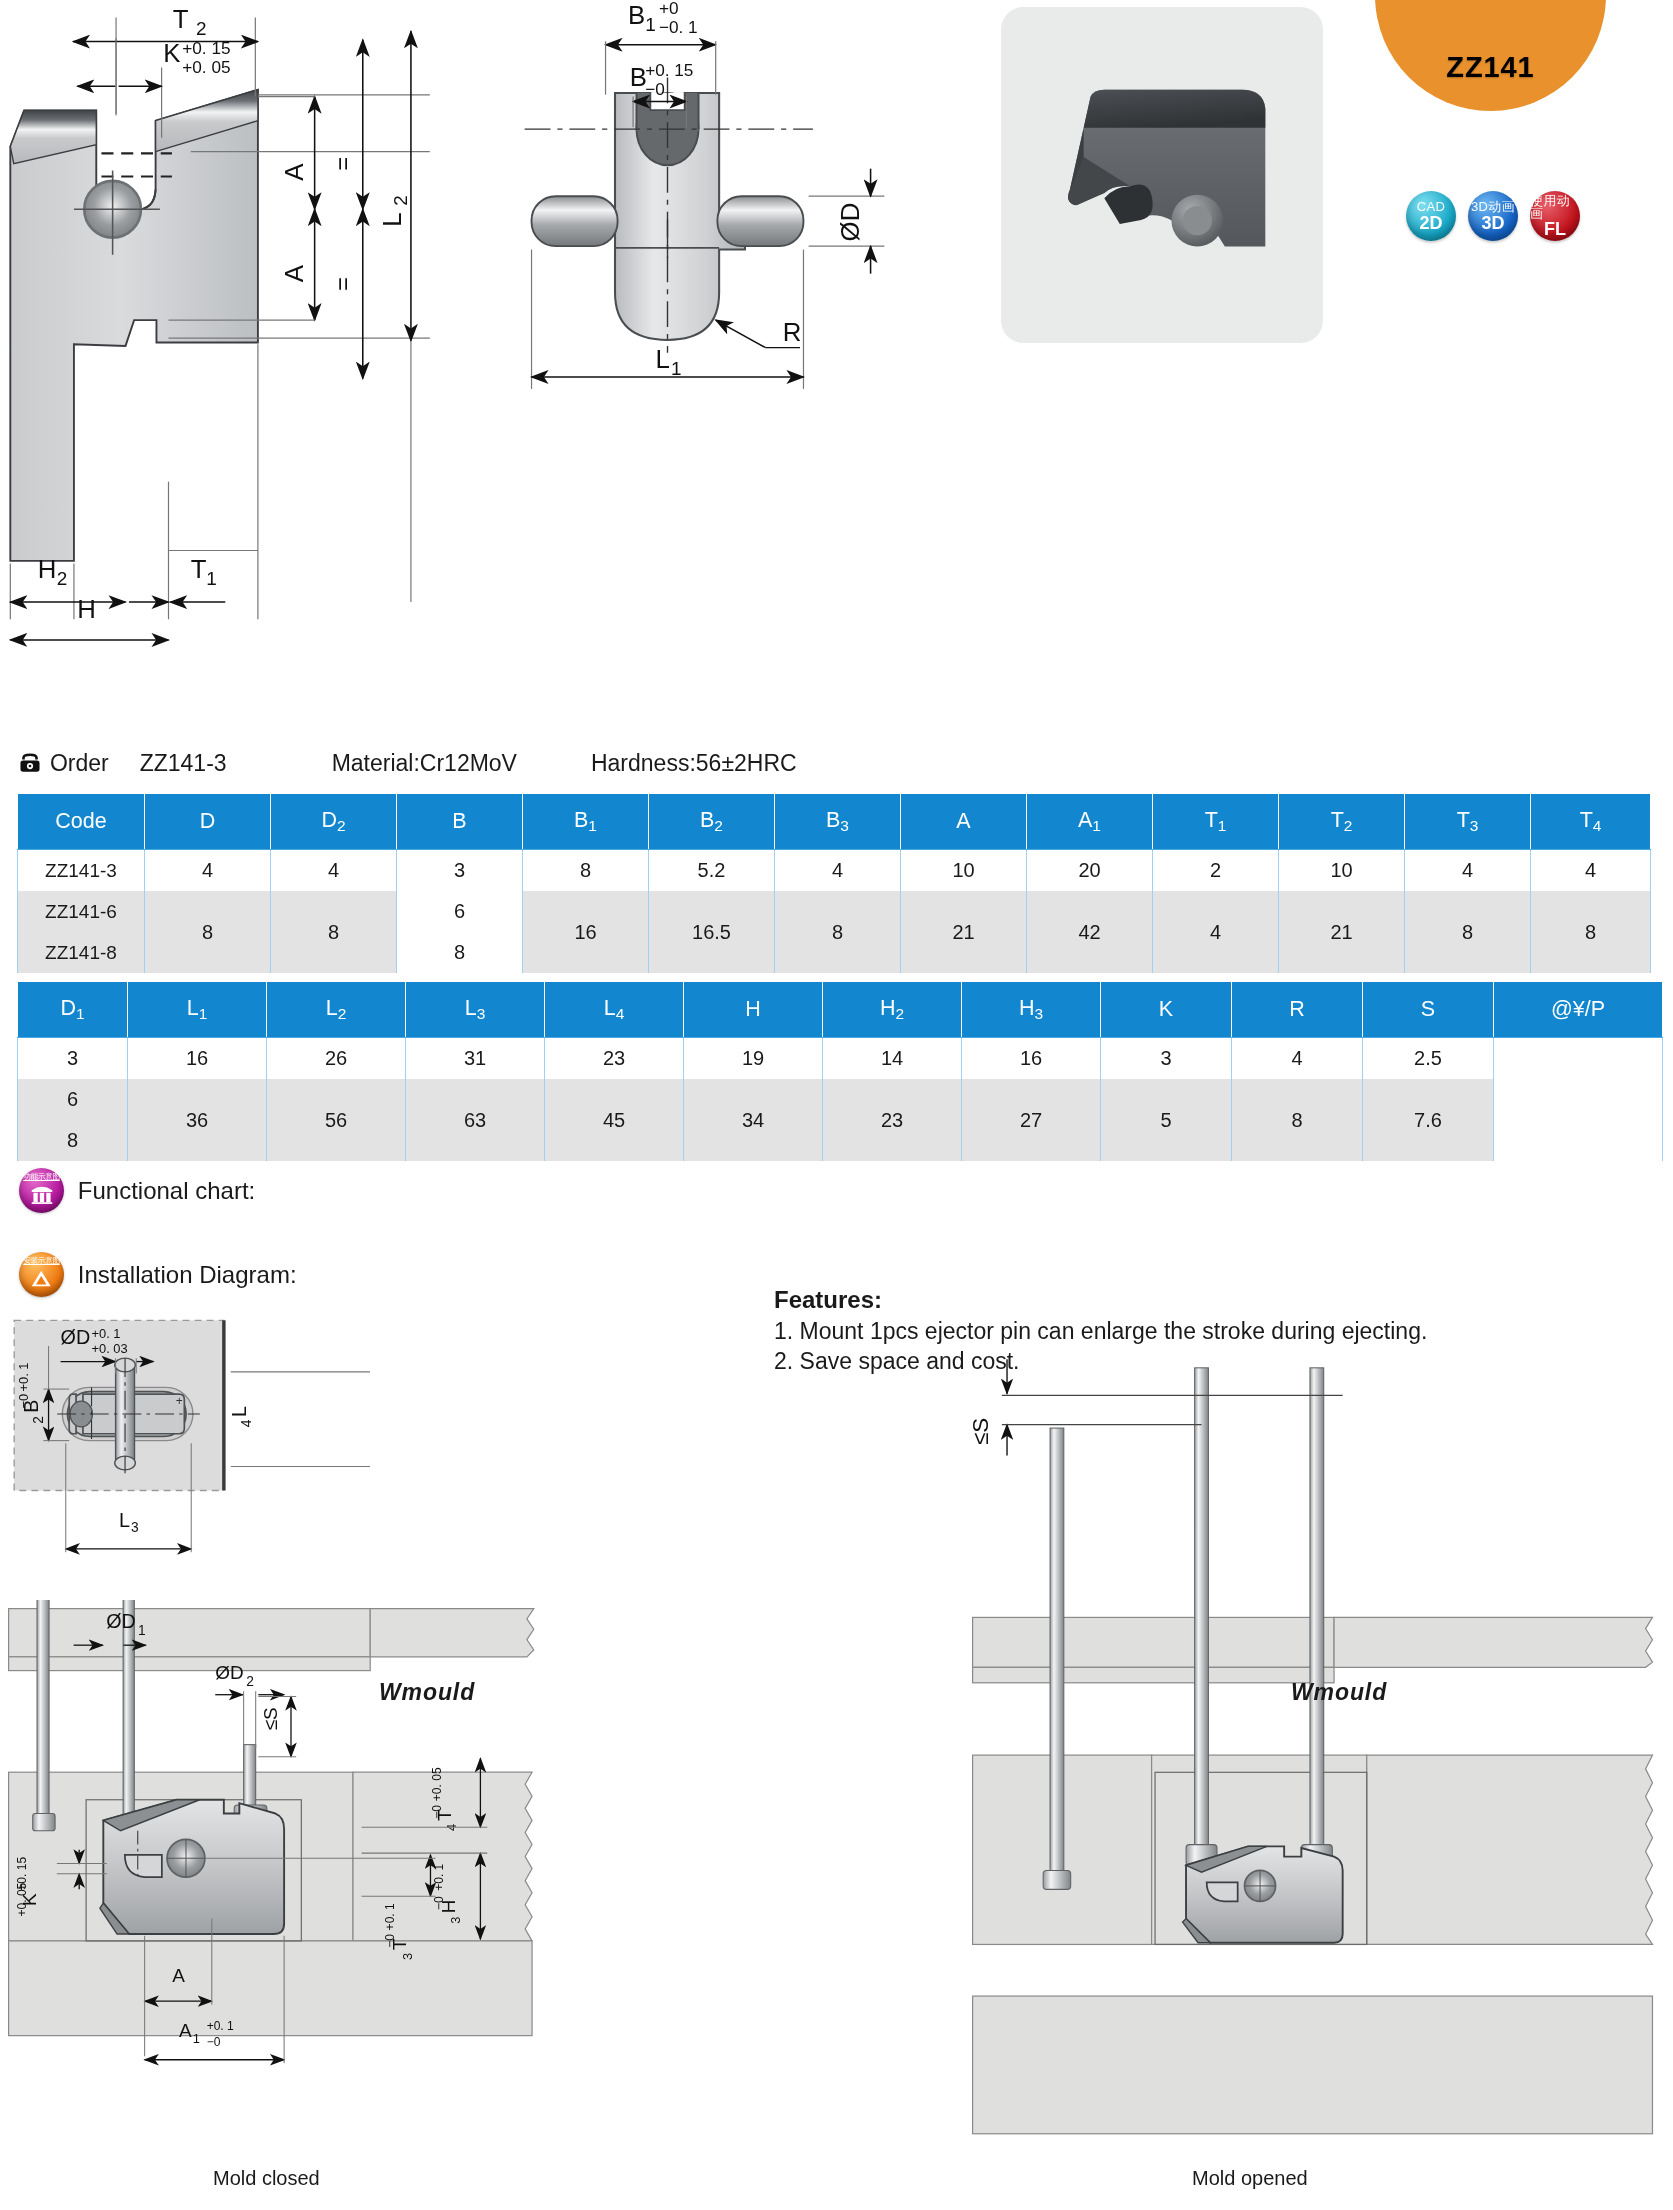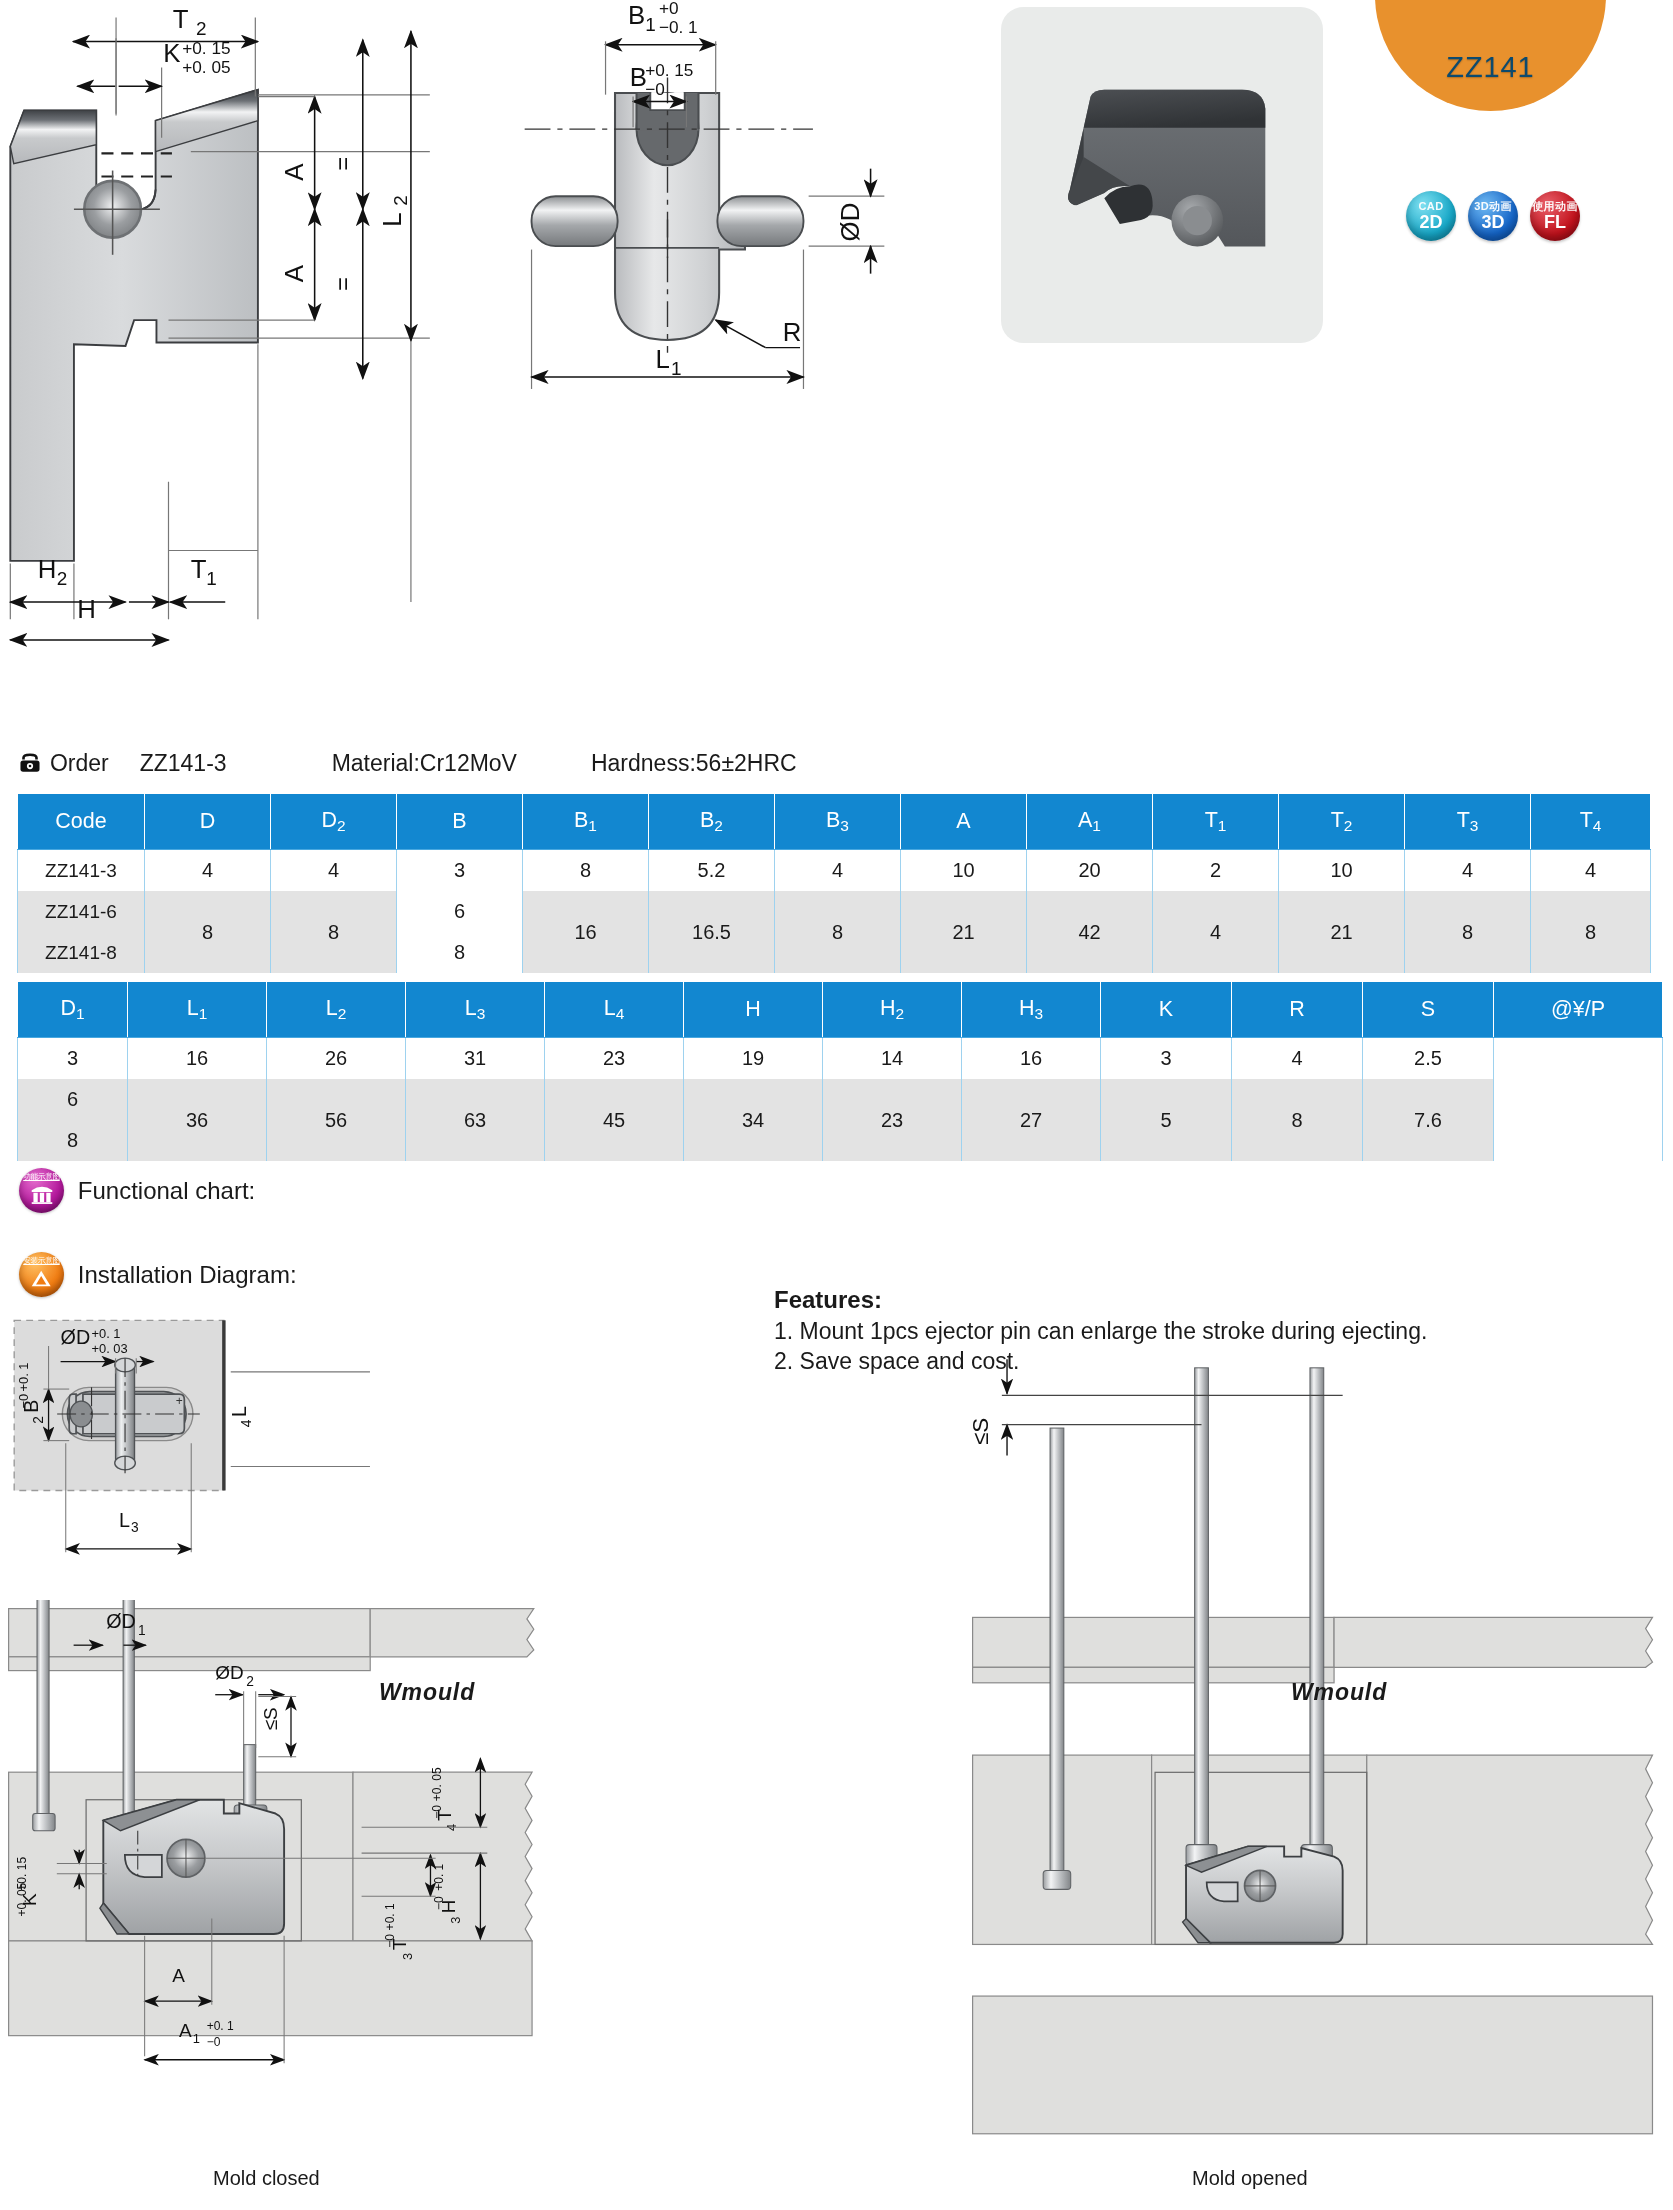--- a/index.html
+++ b/index.html
@@ -8,28 +8,28 @@
   .abs{position:absolute;}
   svg{display:block;}
 
   
   #product-badge{
     position:absolute;left:1375px;top:-52px;width:231px;height:163px;
     background:#e8912d;border-radius:0 0 120px 120px;
     display:flex;align-items:flex-end;justify-content:center;
   }
   #product-badge span{
-    color:#0c4a6e;font-size:29px;font-weight:normal;letter-spacing:0.9px;
+    color:#000000;font-size:29px;font-weight:bold;letter-spacing:0.9px;
     padding-bottom:27.5px;text-shadow:0 0.9px 1.7px rgba(0,0,0,.25);margin-top:26px;
   }
   #media-badges{position:absolute;left:1406px;top:191px;display:flex;gap:12px;}
   .media-badge{width:50px;height:50px;border-radius:50%;
     display:flex;flex-direction:column;align-items:center;justify-content:center;
     color:#fff;line-height:1;box-shadow:inset 0 -5.2px 8.6px rgba(0,0,0,.25), 0 1.7px 2.6px rgba(0,0,0,.22);}
-  .media-badge .sup{font-size:11px;letter-spacing:0.4px;margin-bottom:0.9px;opacity:.95;font-weight:bold;}
+  .media-badge .sup{font-size:13px;letter-spacing:0.4px;margin-bottom:0.9px;opacity:.95;}
   .media-badge .main{font-size:18px;font-weight:bold;}
   .mb-2d{background:radial-gradient(circle at 34% 28%,#7fdff0,#17a8c8 62%,#0d7f9c);}
   .mb-3d{background:radial-gradient(circle at 34% 28%,#6fb9f2,#1565c8 62%,#0b4c9c);}
   .mb-fl{background:radial-gradient(circle at 34% 28%,#e8606a,#c2121c 62%,#8c0812);}
 
   
   #product-photo{position:absolute;left:1001px;top:6.9px;width:322px;height:336px;
     background:#e9ebea;border-radius:22.4px;}
 
   

